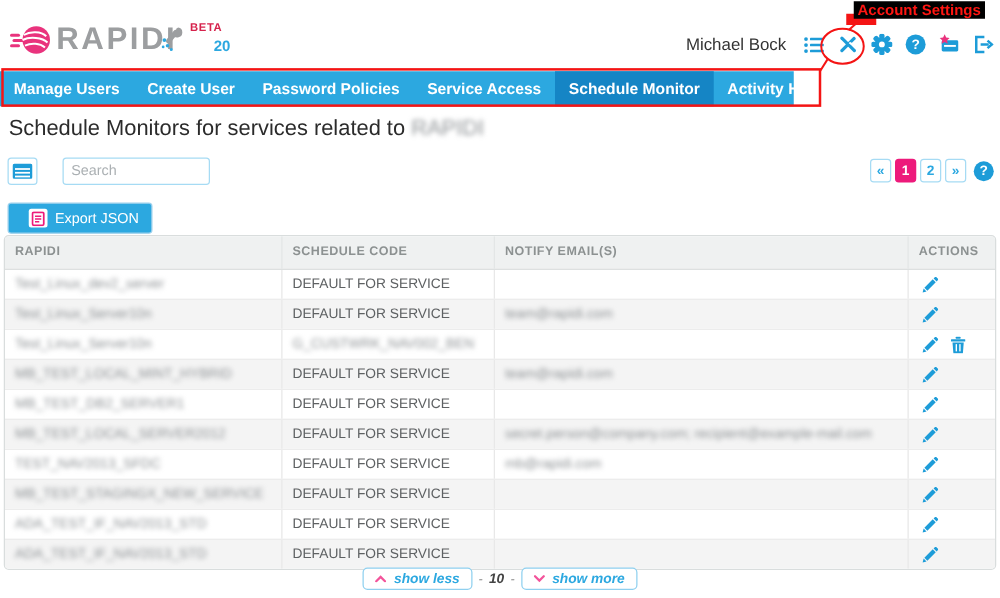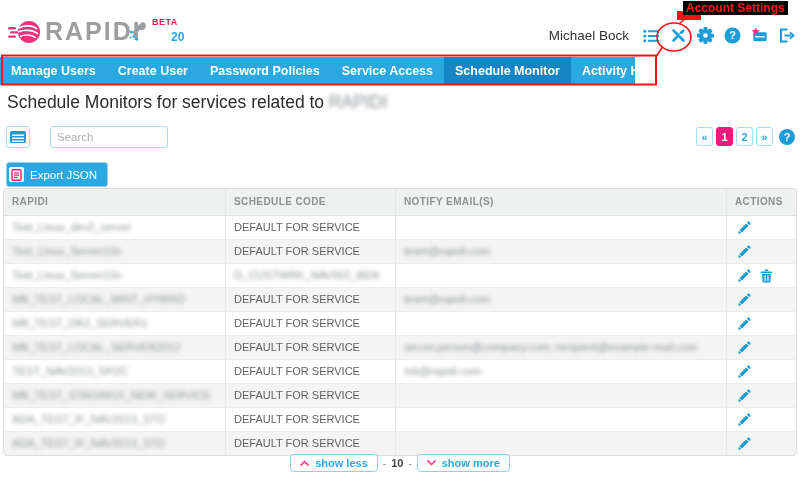--- a/index.html
+++ b/index.html
@@ -37,39 +37,39 @@
   .search-input::placeholder{color:#ABB0B3;}
   .pagination{position:absolute;top:127px;right:5px;display:flex;gap:3px;align-items:center;}
   .page-btn{min-width:17px;height:19px;box-sizing:border-box;border:1px solid #A6DBF4;border-radius:3px;background:#fff;
     color:#2CA8E0;font-size:11px;font-weight:bold;display:flex;align-items:center;justify-content:center;
     padding:0 3px;cursor:pointer;}
   .page-btn.active{background:#ED1A7B;border-color:#ED1A7B;color:#fff;}
   .help-circle{width:16px;height:16px;border-radius:50%;background:#1D9CD8;color:#fff;font-size:11px;font-weight:bold;
     display:flex;align-items:center;justify-content:center;margin-left:3px;cursor:pointer;}
   
   .export-btn{position:absolute;top:162px;left:6px;height:21px;background:#2CA8E0;border:1px solid #9ACFEC;
-    border-radius:3px;display:flex;align-items:center;gap:6px;padding:1px 10px 1px 2px;cursor:pointer;box-sizing:content-box;}
+    border-radius:3px;display:flex;align-items:center;gap:6px;padding:1px 10px 1px 16px;cursor:pointer;box-sizing:content-box;}
   .export-icon-box{width:15px;height:15px;background:#fff;border-radius:2px;display:flex;align-items:center;justify-content:center;}
   .export-label{color:#fff;font-size:11.5px;white-space:nowrap;}
   
   .table-wrap{position:absolute;top:188px;left:3px;width:794px;border:1px solid #D9DDDD;border-radius:4px;
     overflow:hidden;background:#fff;box-sizing:border-box;}
   .thead{display:grid;grid-template-columns:221px 170px 331px 1fr;background:#EFF1F1;height:26px;border-bottom:1px solid #DDE0E0;}
   .th{font-size:10px;font-weight:bold;color:#8C9191;letter-spacing:.4px;line-height:26px;padding-left:8px;
     white-space:nowrap;overflow:hidden;}
   .th + .th{border-left:1px solid #E3E6E6;}
   .trow{display:grid;grid-template-columns:221px 170px 331px 1fr;height:23px;border-top:1px solid #ECECEC;background:#fff;}
   .trow:first-child{border-top:none;}
   .trow.alt{background:#F4F4F4;}
   .td{font-size:11px;color:#5E6163;line-height:23px;padding-left:8px;white-space:nowrap;overflow:hidden;}
   .td + .td{border-left:1px solid #E8E8E8;}
   .td.actions{display:flex;align-items:center;gap:9px;padding-left:10px;}
   .action-btn{display:inline-flex;align-items:center;cursor:pointer;background:none;border:none;padding:0;}
   
-  .list-footer{position:absolute;top:454px;left:0;width:800px;display:flex;justify-content:center;align-items:center;gap:5px;}
+  .list-footer{position:absolute;top:454px;left:0;width:800px;display:flex;justify-content:center;align-items:center;gap:5px;font-style:italic;}
   .foot-btn{display:inline-flex;align-items:center;gap:6px;border:1px solid #8FD0EF;border-radius:4px;background:#fff;
     padding:2px 9px;color:#2CA8E0;font-size:11px;font-weight:bold;cursor:pointer;}
   .foot-sep{font-size:10px;color:#888;}
   .foot-count{font-size:11px;font-weight:bold;color:#444;}
 </style>
 </head>
 <body>
 
 <div class="header">
   <div class="logo">

